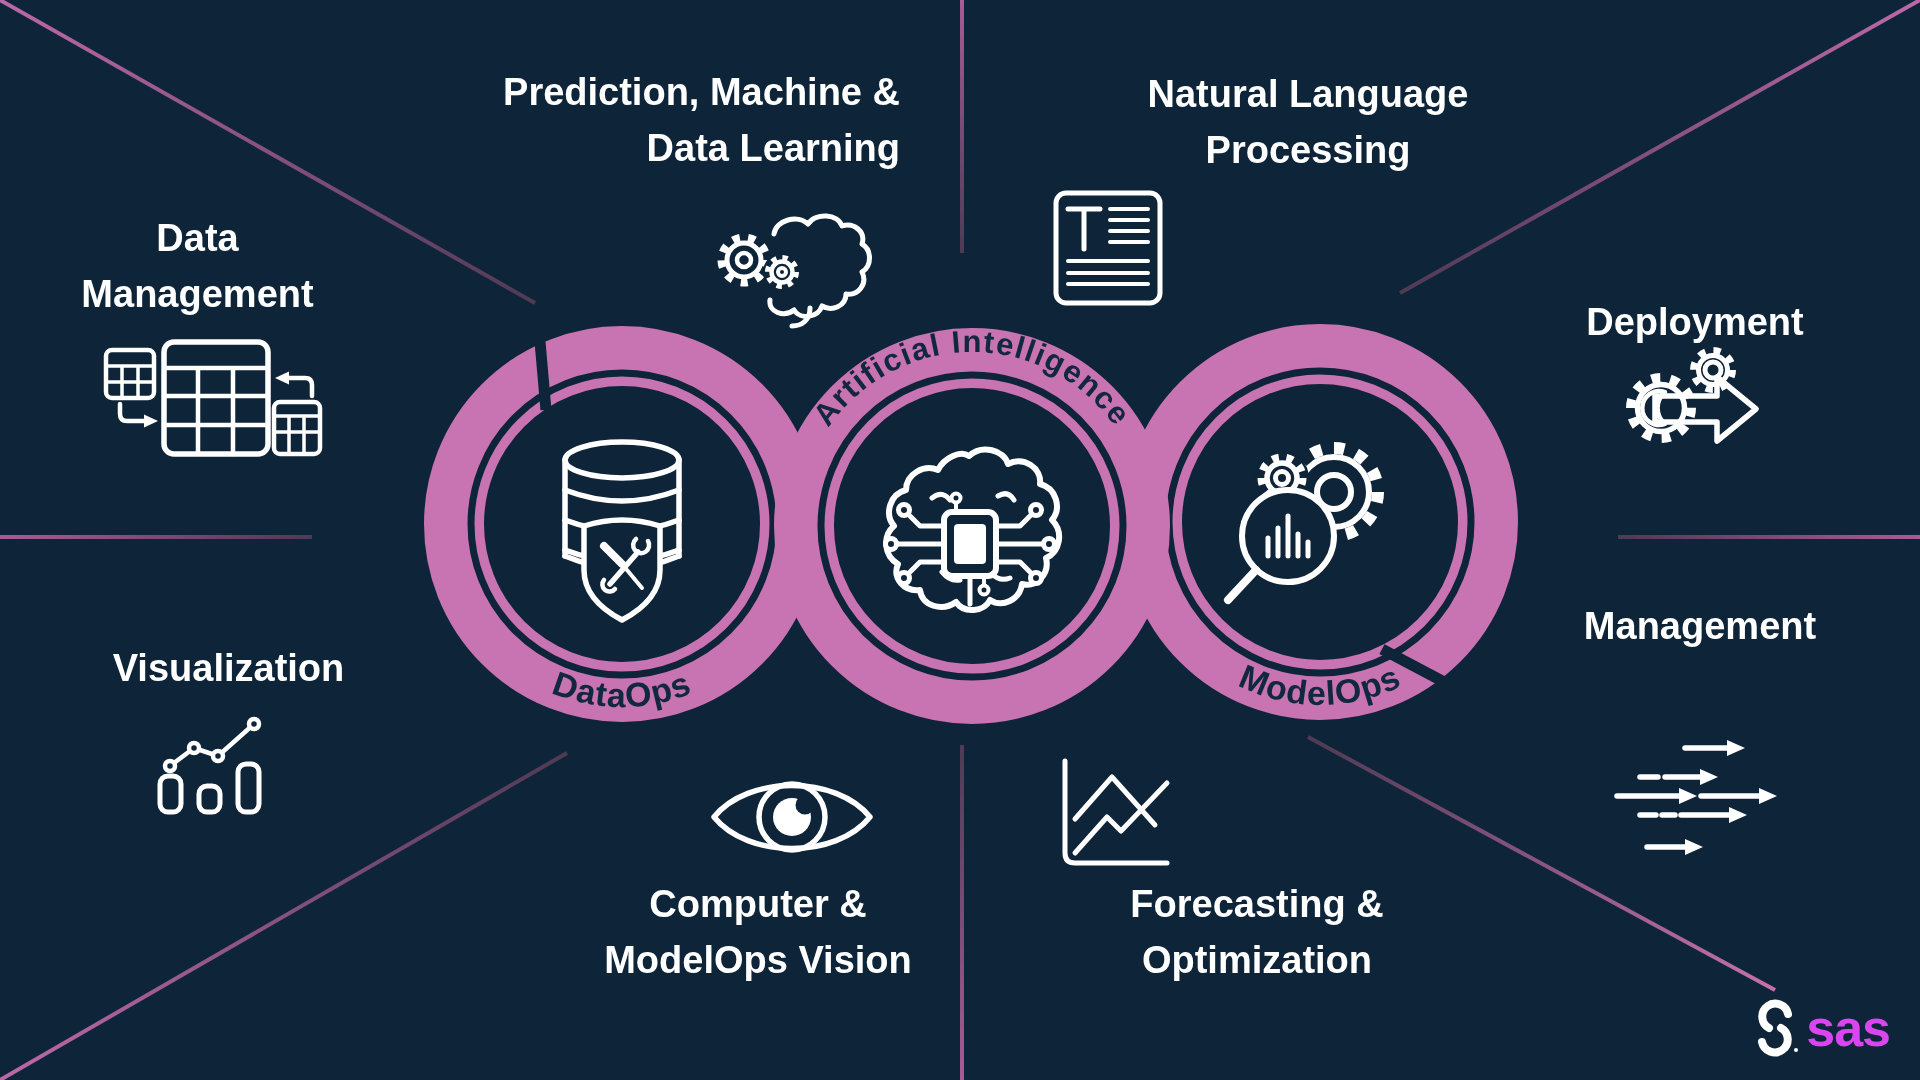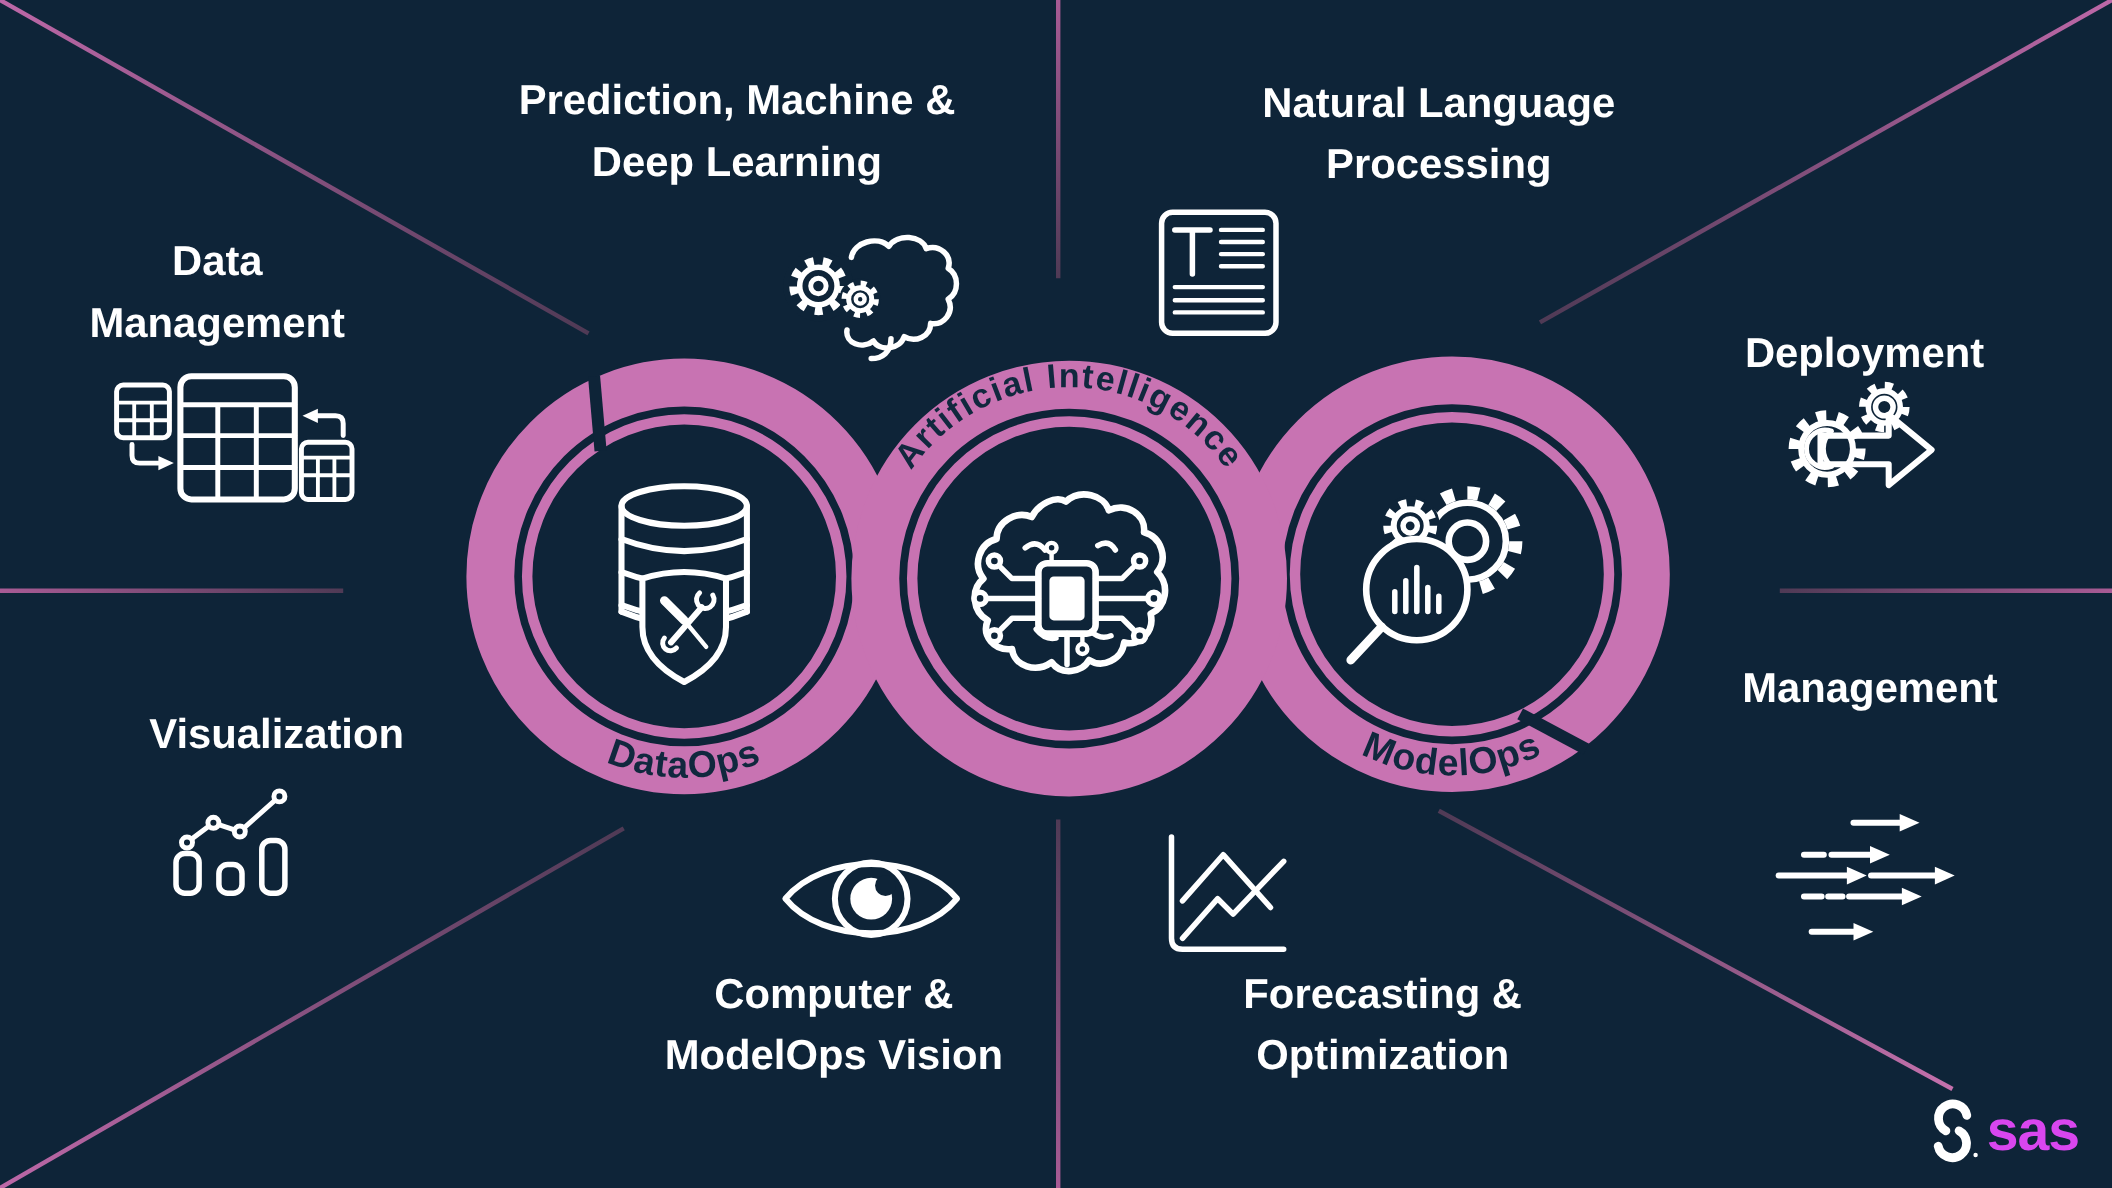--- a/index.html
+++ b/index.html
@@ -1,20 +1,20 @@
 <!DOCTYPE html>
 <html><head>
 <meta charset="utf-8">
 <style>
   html,body{margin:0;padding:0;background:#0e2438;}
   .stage{position:relative;width:1920px;height:1080px;background:#0e2438;overflow:hidden;
          font-family:"Liberation Sans",sans-serif;}
   .art{position:absolute;left:0;top:0;width:1920px;height:1080px;}
   .label{position:absolute;color:#ffffff;font-weight:700;font-size:38px;line-height:56px;z-index:5;}
-  .center{text-align:center}.rightal{text-align:center}.leftal{text-align:center}
+  .center{text-align:center}.rightal{text-align:right}.leftal{text-align:center}
   .ring-text{font-family:"Liberation Sans",sans-serif;font-weight:700;font-size:31px;
              fill:#11283e;letter-spacing:1.5px;}
   .ops-text{font-family:"Liberation Sans",sans-serif;font-weight:700;font-size:34px;
             fill:#11283e;letter-spacing:1px;}
   .wst{stroke:#ffffff;fill:none;stroke-linecap:round;stroke-linejoin:round;}
   .sw4{stroke-width:4}.sw45{stroke-width:4.5}.sw5{stroke-width:5}.sw55{stroke-width:5.5}
   .sw6{stroke-width:6}.sw8{stroke-width:8}
   .bgfill{fill:#0e2438;}
   .logo{position:absolute;right:30px;bottom:22px;z-index:6;display:flex;align-items:center;}
   .logo-text{color:#d946ef;font-weight:700;font-size:52px;letter-spacing:-1px;line-height:52px;}
@@ -247,37 +247,37 @@
     </g>
   </svg>
 
   <div class="label center" style="left:30px;top:210px;width:335px;">
     <span style="display:block">Data</span>
     <span style="display:block">Management</span>
   </div>
 
   <div class="label rightal" style="left:440px;top:64px;width:460px;">
     <span style="display:block">Prediction, Machine &amp;</span>
-    <span style="display:block">Deep Learning</span>
+    <span style="display:block">Data Learning</span>
   </div>
 
   <div class="label leftal" style="left:1058px;top:66px;width:500px;">
     <span style="display:block">Natural Language</span>
     <span style="display:block">Processing</span>
   </div>
 
   <div class="label center" style="left:1540px;top:294px;width:310px;">
     <span style="display:block">Deployment</span>
   </div>
 
   <div class="label center" style="left:1545px;top:598px;width:310px;">
     <span style="display:block">Management</span>
   </div>
 
-  <div class="label center" style="left:99px;top:640px;width:305px;">
+  <div class="label center" style="left:76px;top:640px;width:305px;">
     <span style="display:block">Visualization</span>
   </div>
 
   <div class="label center" style="left:508px;top:876px;width:500px;">
     <span style="display:block">Computer &amp;</span>
     <span style="display:block">ModelOps Vision</span>
   </div>
 
   <div class="label leftal" style="left:1057px;top:876px;width:400px;">
     <span style="display:block">Forecasting &amp;</span>

